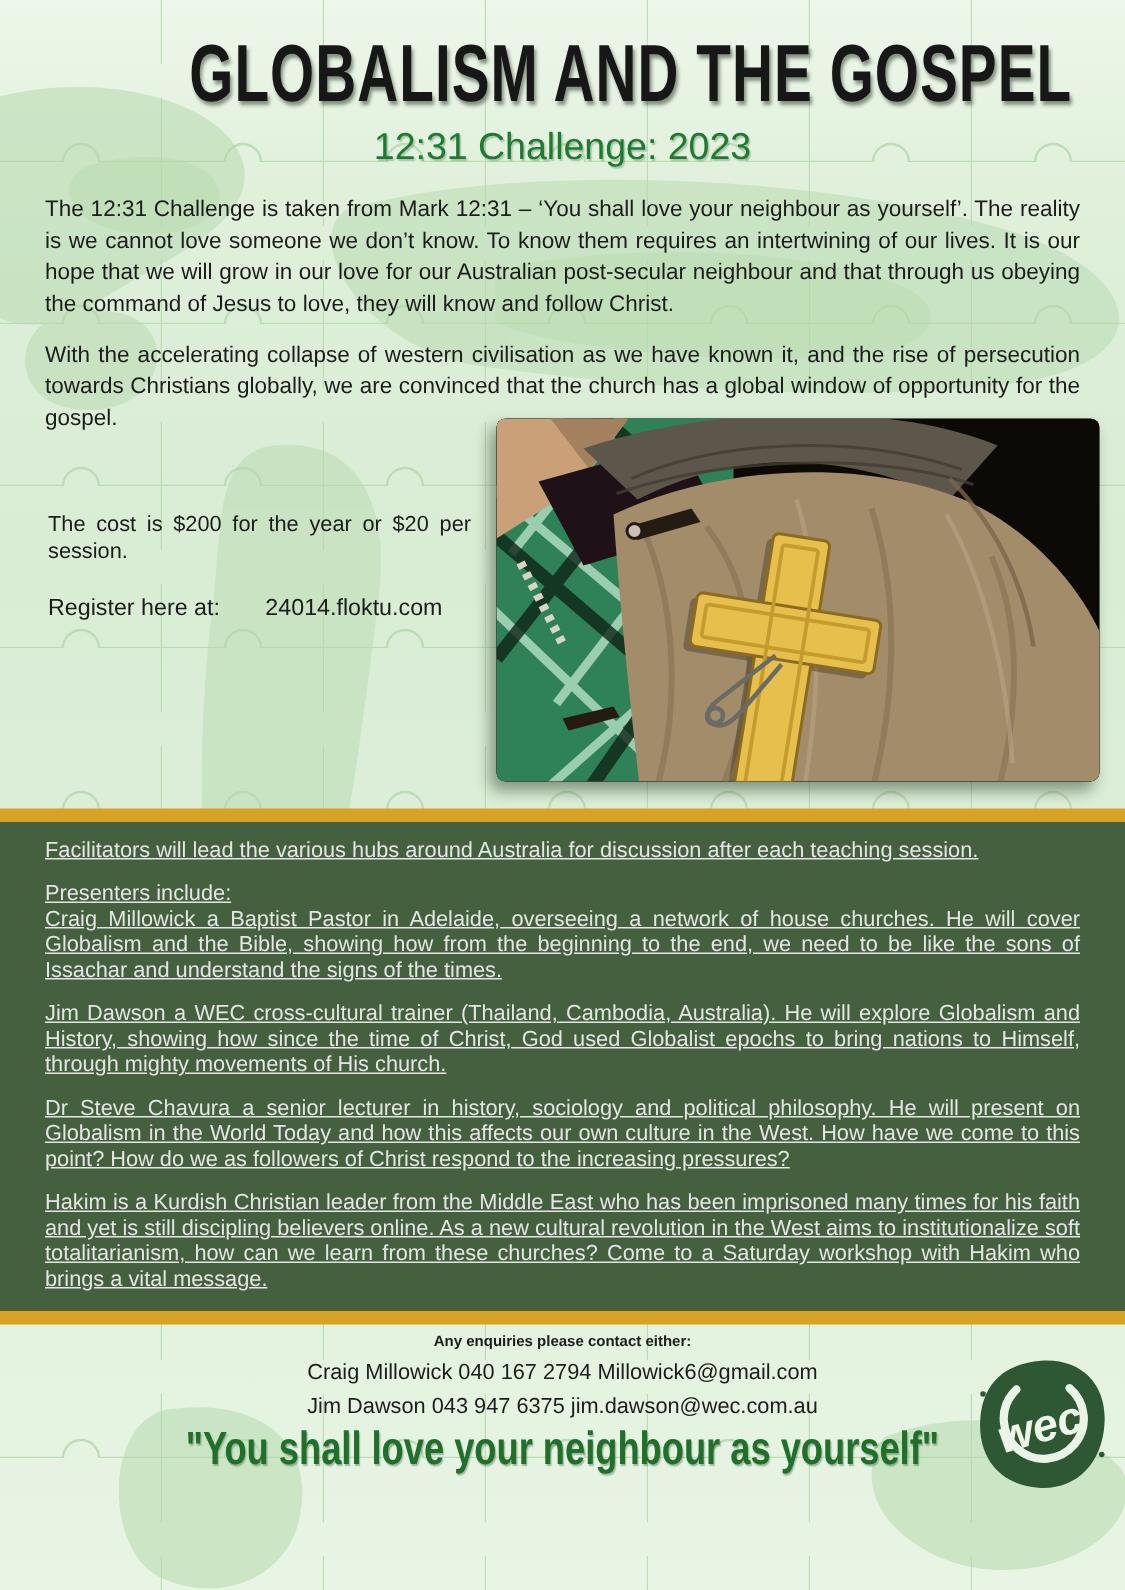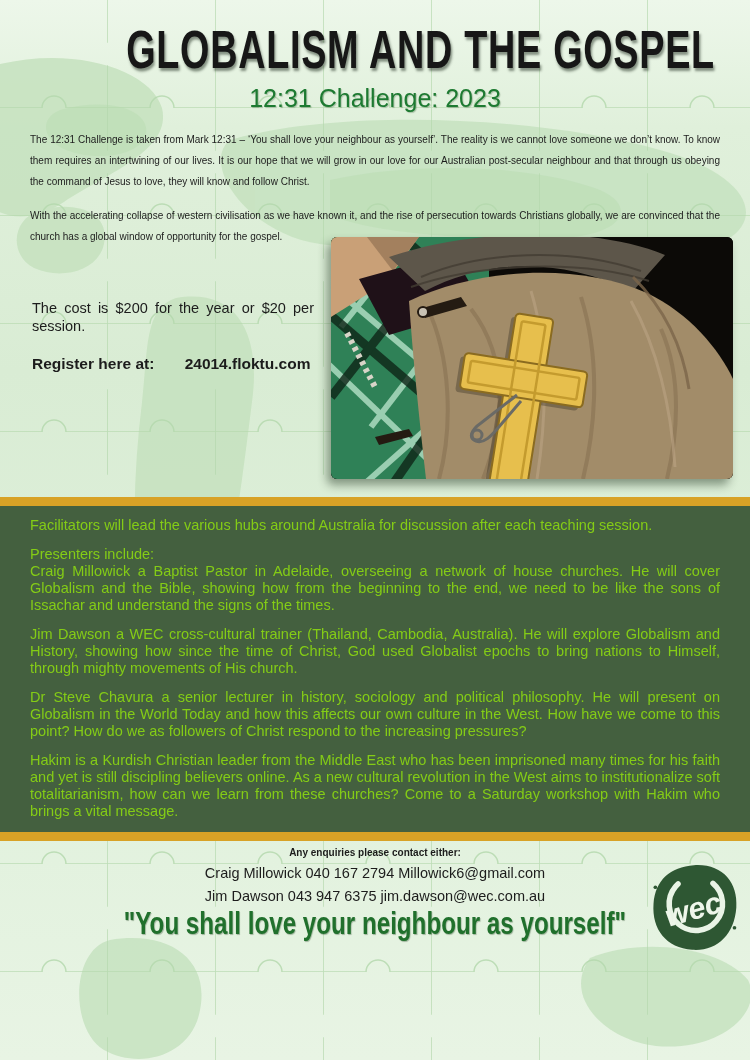--- a/index.html
+++ b/index.html
@@ -15,43 +15,43 @@
 
   
   .header{text-align:center;padding-top:22px;}
   .title{margin:0;line-height:1.02;font-size:54px;font-weight:800;color:#171717;}
   .title .squeeze{display:inline-block;transform:scaleX(.70);letter-spacing:1px;
     text-shadow:2px 3px 3px rgba(10,25,10,.45);white-space:nowrap;}
   .subtitle{margin:7px 0 0;font-size:25px;font-weight:normal;color:#1d7a31;
     text-shadow:1px 1px 1px rgba(0,50,0,.25);}
 
   
-  .intro{margin:16px 30px 0;font-size:10px;line-height:21px;text-align:justify;}
+  .intro{margin:16px 30px 0;font-size:15px;line-height:21px;text-align:justify;}
   .intro p{margin:0;}
   .intro p + p{margin-top:13px;}
 
   
   .program{position:relative;margin:0 30px;height:250px;}
   .program-text{position:absolute;left:2px;top:36px;width:282px;
     font-size:14.5px;line-height:17.5px;text-align:justify;}
   .program-text p{margin:0;}
   .program-cost{margin-top:17px !important;}
-  .register{margin-top:20px !important;font-weight:bold;font-size:15.5px;text-align:left !important;}
+  .register{margin-top:20px !important;font-weight:normal;font-size:15.5px;text-align:left !important;}
   .register .url{margin-left:26px;}
   .photo{position:absolute;right:-13px;top:-10px;width:402px;height:242px;margin:0;
     border-radius:6px;overflow:hidden;box-shadow:-4px 6px 10px rgba(25,45,25,.45);
     background:#0c0a07;}
   .photo svg{display:block;width:100%;height:100%;}
 
   
   .bar{height:9px;background:#d8a226;}
 
   
-  .presenters{background:#44603f;color:#84cc16;padding:11px 30px 12px;
-    font-size:14.5px;line-height:17px;text-align:justify;}
+  .presenters{background:#44603f;color:#e5e5e5;padding:11px 30px 12px;
+    font-size:14.5px;line-height:17px;text-align:justify;text-decoration:underline;}
   .presenters p{margin:0;}
   .presenters p + p{margin-top:12px;}
   .presenters p.joined{margin-top:0;}
   .presenters .label{margin-bottom:0;}
 
   
   .footer{position:relative;text-align:center;padding-top:6px;height:113px;}
   .enquiries{margin:0;font-size:10px;font-weight:bold;}
   .contact{margin:7px 0 0;font-size:14.5px;}
   .quote{margin-top:4px;font-size:31px;font-weight:800;color:#20702c;line-height:1.05;}

